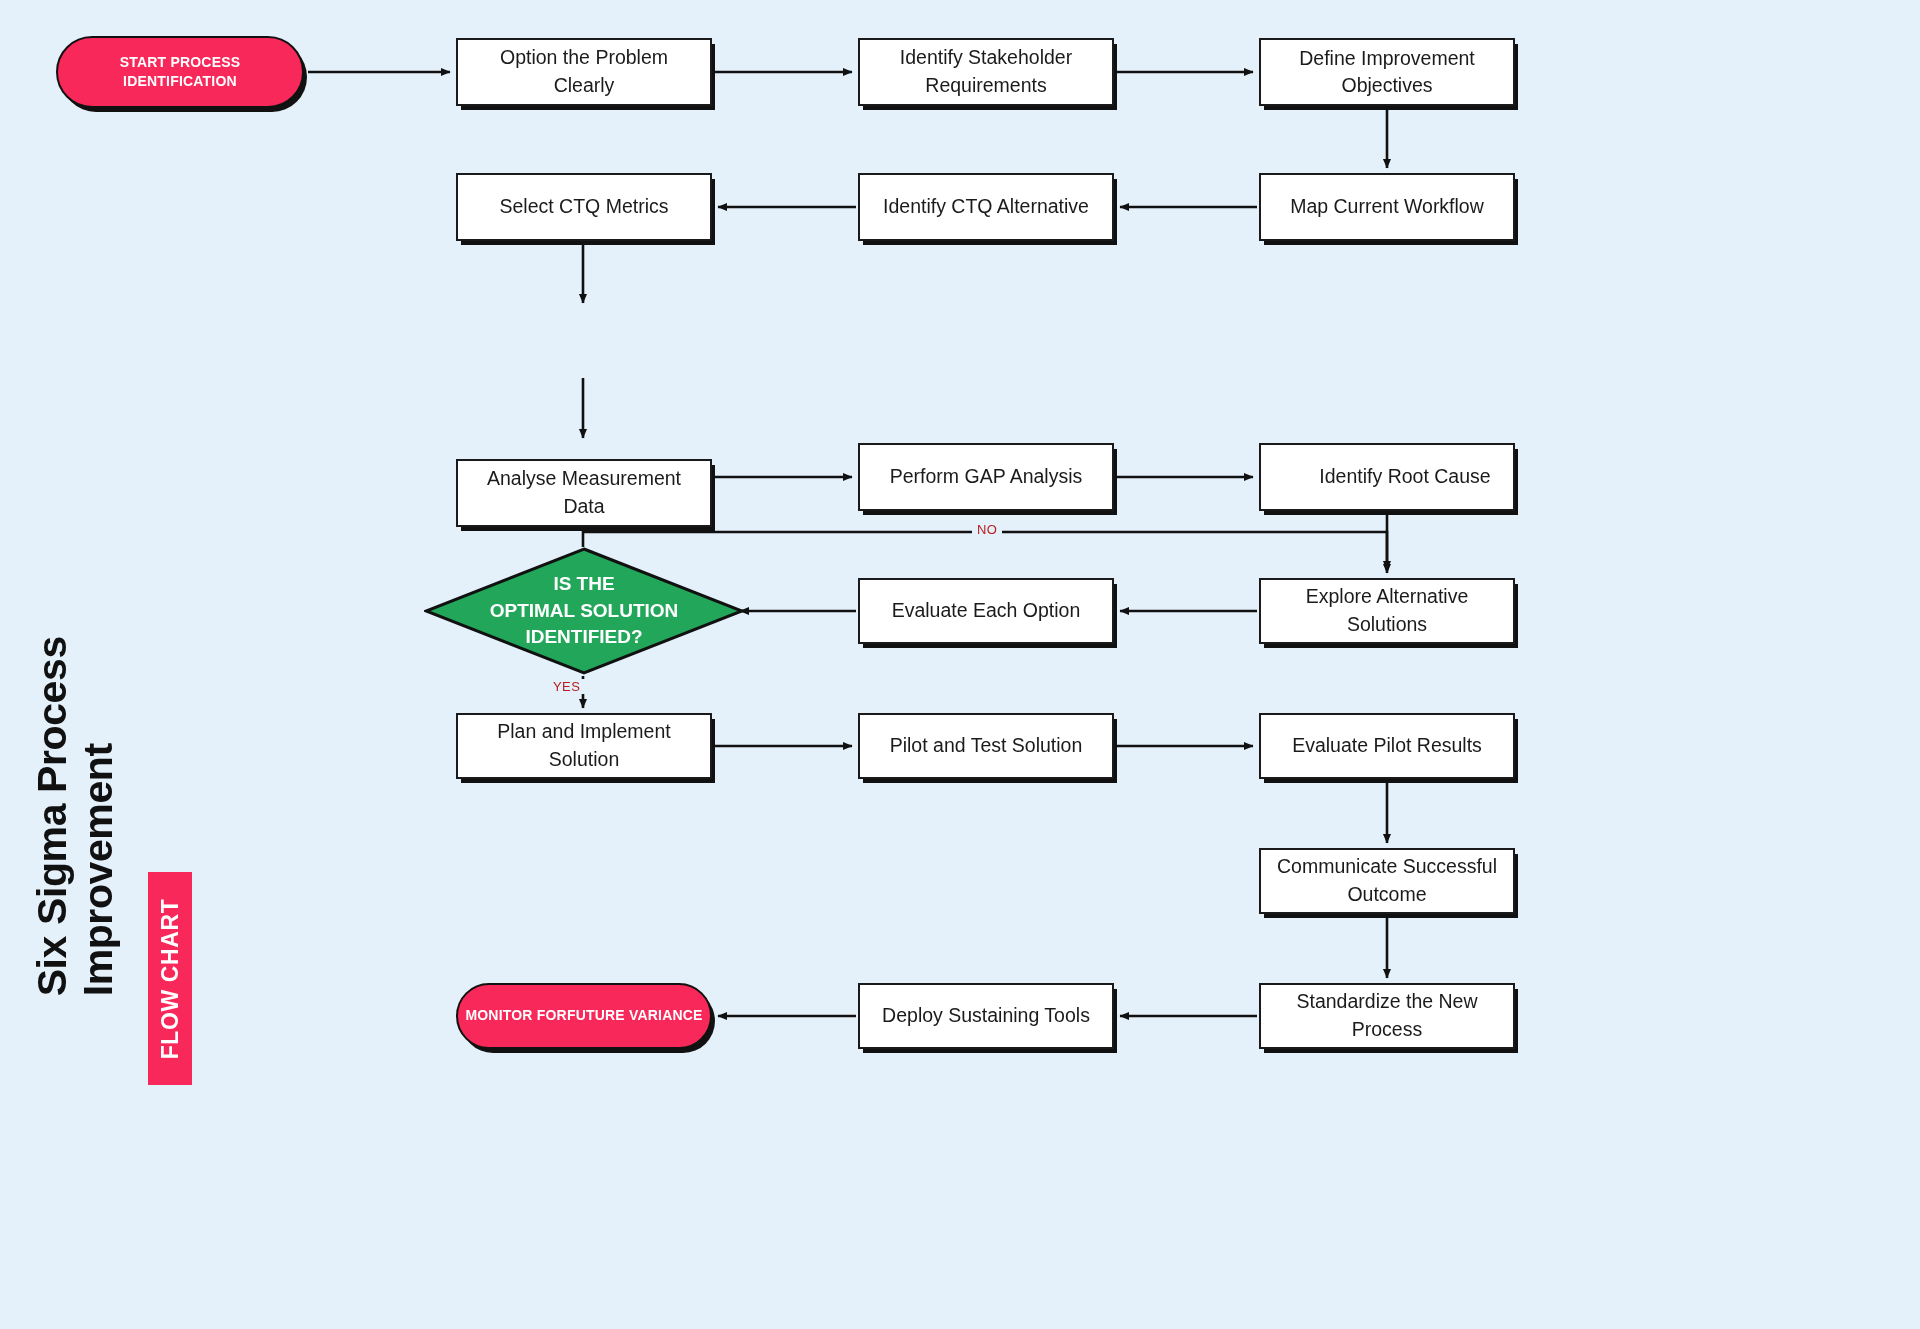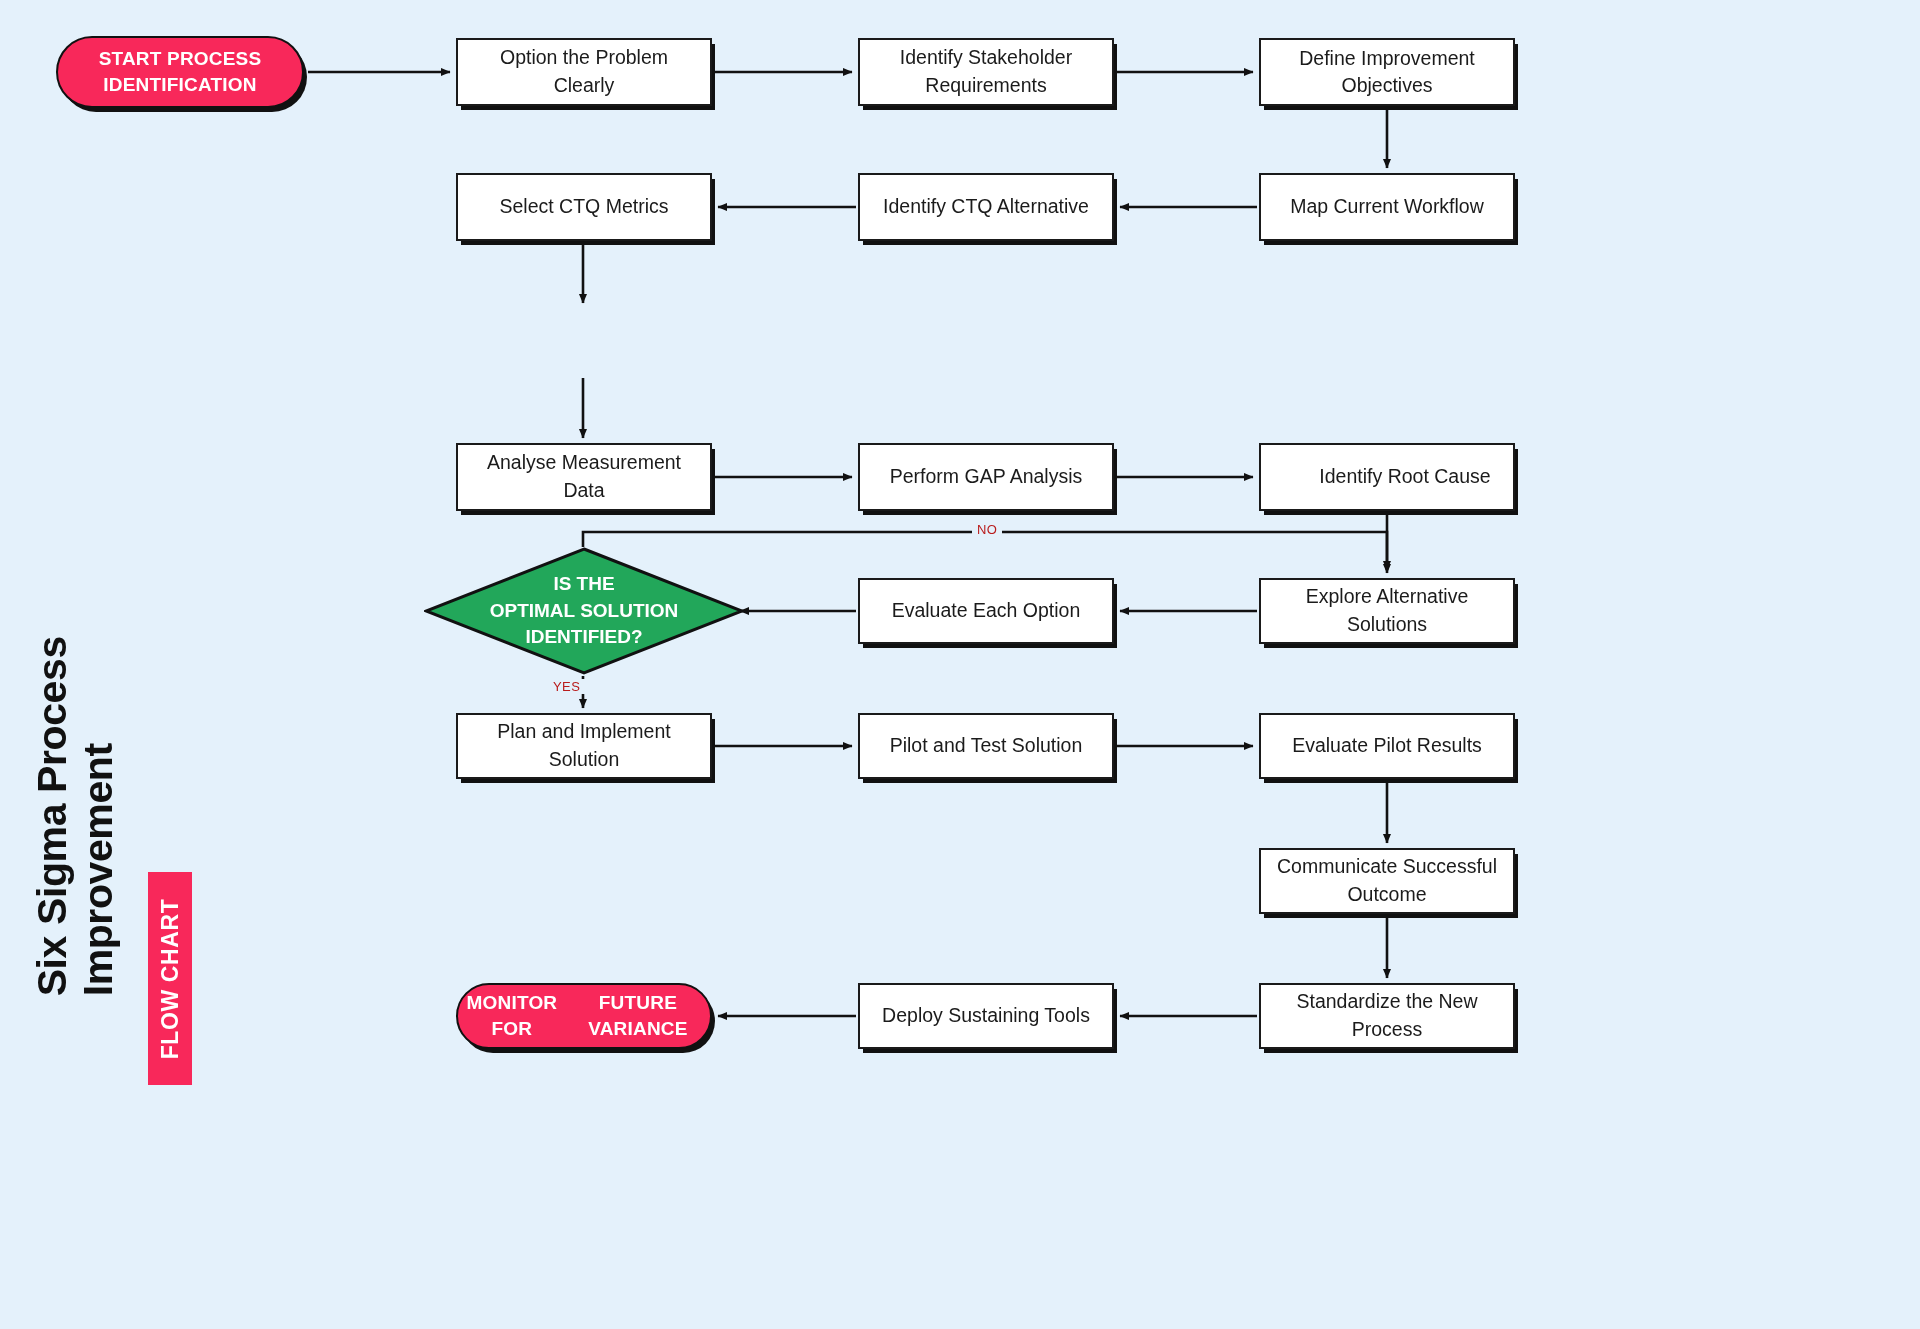--- a/index.html
+++ b/index.html
@@ -45,21 +45,21 @@
     line-height: 1.42;
     padding: 4px 12px;
   }
   .term {
     background: #f8285a;
     border: 2.5px solid #111111;
     border-radius: 999px;
     box-shadow: 4px 5px 0 -1px #111111;
     color: #ffffff;
     font-weight: bold;
-    font-size: 19px;
+    font-size: 14px;
     line-height: 1.38;
     letter-spacing: .2px;
   }
   .decision {
     width: 380px;
     height: 128px;
     color: #ffffff;
     font-weight: bold;
     font-size: 19px;
     line-height: 1.42;
@@ -200,21 +200,21 @@
 
   <div class="node proc" style="left:858px; top:173px; width:256px; height:68px;">
     <span>Identify CTQ Alternative</span>
   </div>
 
   <div class="node proc" style="left:456px; top:173px; width:256px; height:68px;">
     <span>Select CTQ Metrics</span>
   </div>
 
 
-  <div class="node proc" style="left:456px; top:443px; width:256px; height:68px;">
+  <div class="node proc" style="left:456px; top:459px; width:256px; height:68px;">
     <span>Analyse Measurement Data</span>
   </div>
 
   <div class="node proc" style="left:858px; top:443px; width:256px; height:68px;">
     <span>Perform GAP Analysis</span>
   </div>
 
   <div class="node proc" style="left:1259px; top:443px; width:256px; height:68px;padding-left:48px;">
     <span>Identify Root Cause</span>
   </div>

